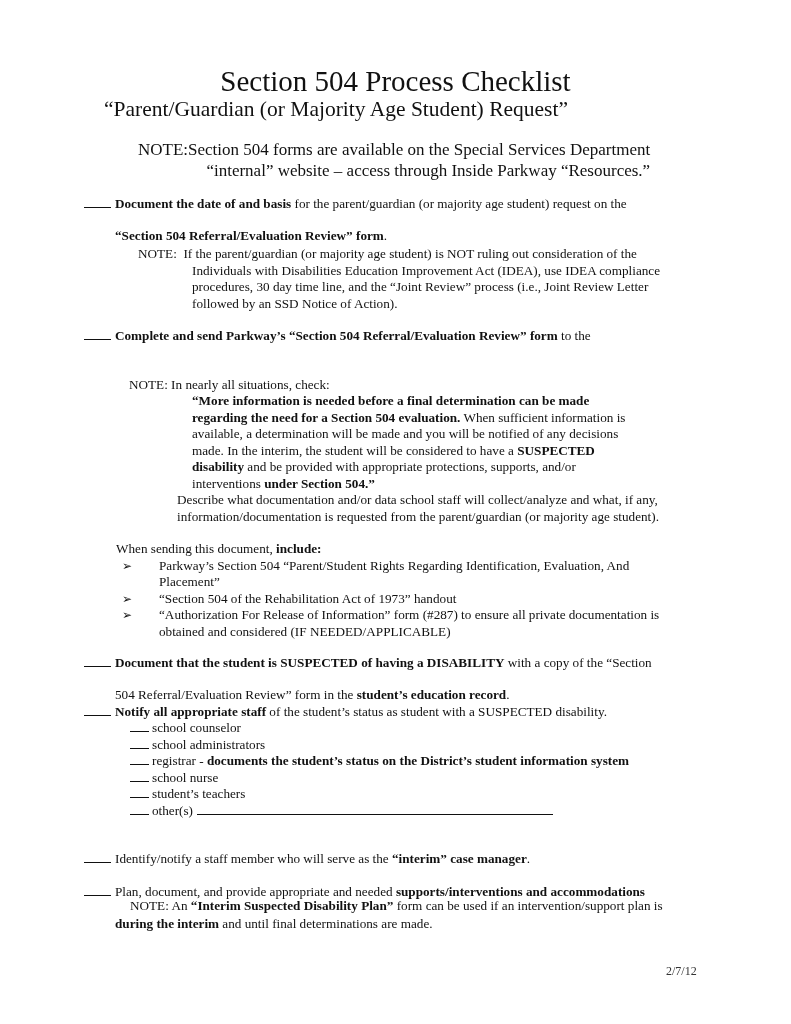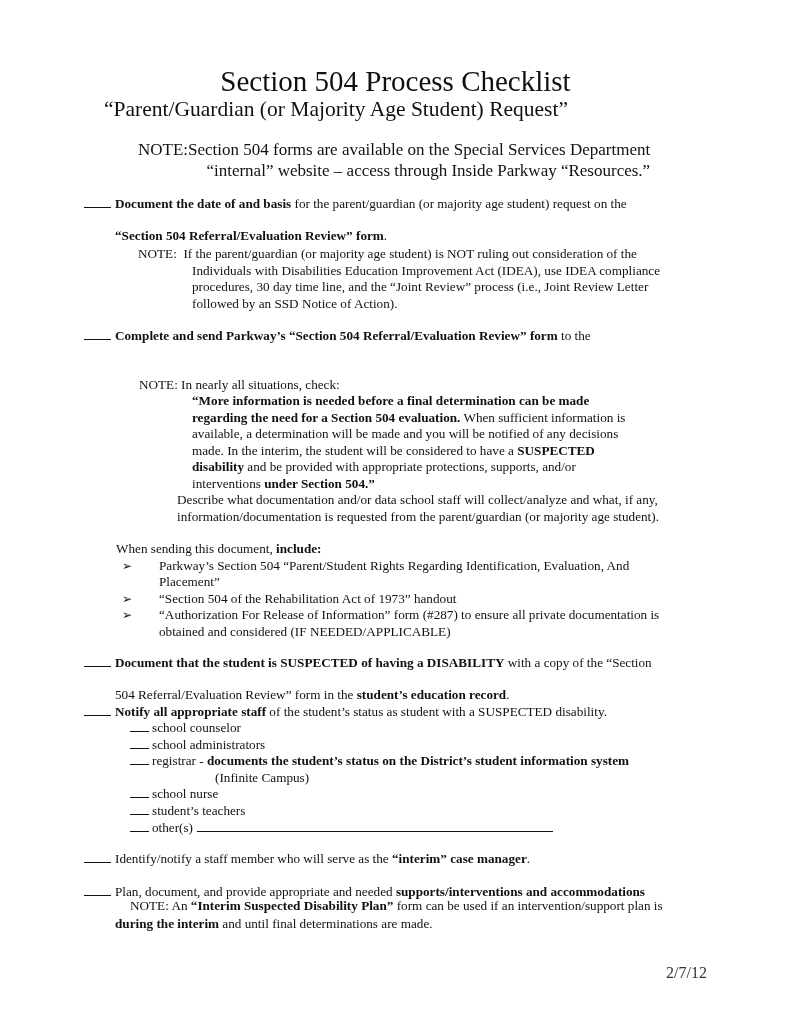--- a/index.html
+++ b/index.html
@@ -77,21 +77,21 @@
     .bullets li .arrow {
       position: absolute;
       left: 0;
       top: 0;
       font-size: 12px;
     }
     .footer-date {
       position: absolute;
       left: 666px;
       top: 964px;
-      font-size: 16px;
+      font-size: 12px;
       color: #333;
       text-align: right;
     }
     .long-line {
       display: inline-block;
       width: 356px;
       border-bottom: 1px solid #111;
       height: 11px;
       margin-left: 4px;
     }
@@ -117,21 +117,21 @@
     <div><span>NOTE:</span>&nbsp; <span>If the parent/guardian (or majority age student) is NOT ruling out consideration of the</span></div>
     <div style="padding-left:54px;">Individuals with Disabilities Education Improvement Act (IDEA), use IDEA compliance</div>
     <div style="padding-left:54px;">procedures, 30 day time line, and the “Joint Review” process (i.e., Joint Review Letter</div>
     <div style="padding-left:54px;">followed by an SSD Notice of Action).</div>
   </div>
 
   <div class="block" style="left:84px; top:328px;text-align:center;">
     <div><span class="blank b4"></span><b>Complete and send Parkway’s “Section 504 Referral/Evaluation Review” form</b><span> to the</span></div>
   </div>
 
-  <div class="block" style="left:129px; top:377px;margin-left:10px;">
+  <div class="block" style="left:129px; top:377px;">
     <div>NOTE: In nearly all situations, check:</div>
   </div>
   <div class="block" style="left:192px; top:393px;">
     <div><b>“More information is needed before a final determination can be made</b></div>
     <div><b>regarding the need for a Section 504 evaluation.</b><span> When sufficient information is</span></div>
     <div>available, a determination will be made and you will be notified of any decisions</div>
     <div><span>made. In the interim, the student will be considered to have a </span><b>SUSPECTED</b></div>
     <div><b>disability</b><span> and be provided with appropriate protections, supports, and/or</span></div>
     <div><span>interventions </span><b>under Section 504.”</b></div>
   </div>
@@ -165,21 +165,20 @@
     <div class="indent-text"><span>504 Referral/Evaluation Review” form in the </span><b>student’s education record</b><span>.</span></div>
   </div>
 
   <div class="block" style="left:84px; top:704px;">
     <div><span class="blank b4"></span><b>Notify all appropriate staff</b><span> of the student’s status as student with a SUSPECTED disability.</span></div>
   </div>
   <div class="block" style="left:130px; top:720px;">
     <div><span class="blank b3"></span><span>school counselor</span></div>
     <div><span class="blank b3"></span><span>school administrators</span></div>
     <div><span class="blank b3"></span><span>registrar - </span><b>documents the student’s status on the District’s student information system</b></div>
-    <div style="padding-left:85px;">(Infinite Campus)</div>
     <div><span class="blank b3"></span><span>school nurse</span></div>
     <div><span class="blank b3"></span><span>student’s teachers</span></div>
     <div><span class="blank b3"></span><span>other(s)</span><span class="long-line"></span></div>
   </div>
 
   <div class="block" style="left:84px; top:851px;">
     <div><span class="blank b4"></span><span>Identify/notify a staff member who will serve as the </span><b>“interim” case manager</b><span>.</span></div>
   </div>
 
   <div class="block" style="left:84px; top:884px;">

